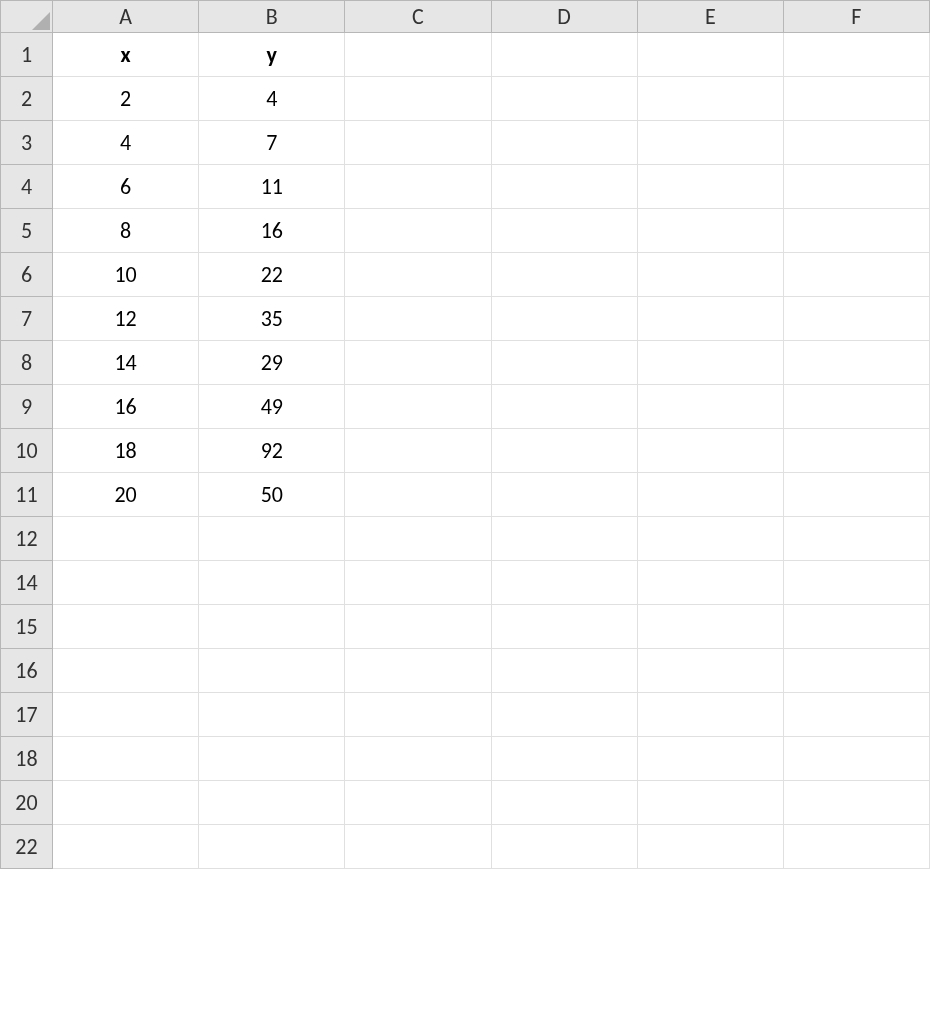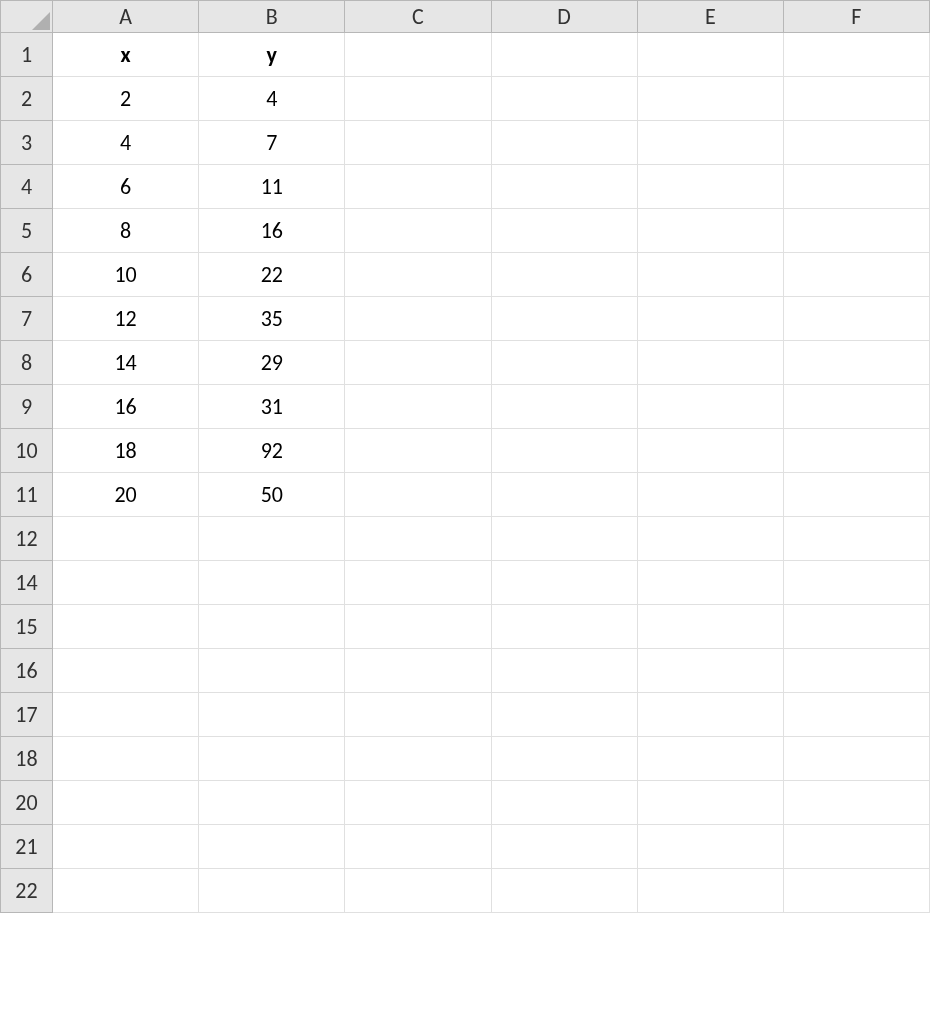--- a/index.html
+++ b/index.html
@@ -158,21 +158,21 @@
           <td class="cell">14</td>
           <td class="cell">29</td>
           <td class="cell"></td>
           <td class="cell"></td>
           <td class="cell"></td>
           <td class="cell"></td>
         </tr>
         <tr>
           <th class="hdr rowhdr">9</th>
           <td class="cell">16</td>
-          <td class="cell">31</td>
+          <td class="cell">49</td>
           <td class="cell"></td>
           <td class="cell"></td>
           <td class="cell"></td>
           <td class="cell"></td>
         </tr>
         <tr>
           <th class="hdr rowhdr">10</th>
           <td class="cell">18</td>
           <td class="cell">92</td>
           <td class="cell"></td>
@@ -238,29 +238,20 @@
           <th class="hdr rowhdr">18</th>
           <td class="cell"></td>
           <td class="cell"></td>
           <td class="cell"></td>
           <td class="cell"></td>
           <td class="cell"></td>
           <td class="cell"></td>
         </tr>
         <tr>
           <th class="hdr rowhdr">20</th>
-          <td class="cell"></td>
-          <td class="cell"></td>
-          <td class="cell"></td>
-          <td class="cell"></td>
-          <td class="cell"></td>
-          <td class="cell"></td>
-        </tr>
-        <tr>
-          <th class="hdr rowhdr">21</th>
           <td class="cell"></td>
           <td class="cell"></td>
           <td class="cell"></td>
           <td class="cell"></td>
           <td class="cell"></td>
           <td class="cell"></td>
         </tr>
         <tr>
           <th class="hdr rowhdr">22</th>
           <td class="cell"></td>

